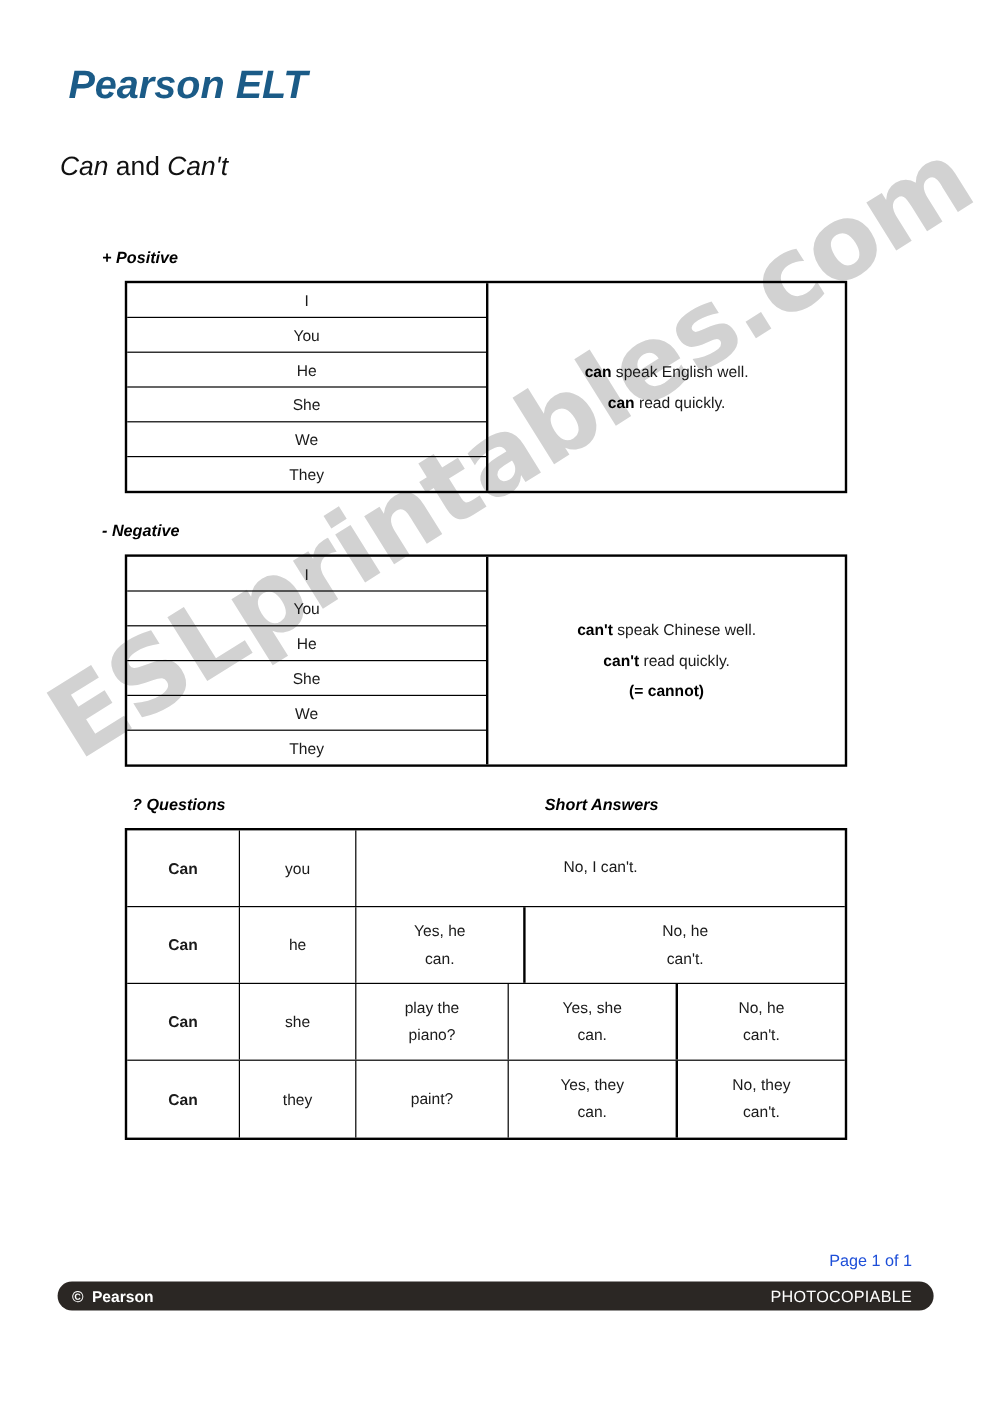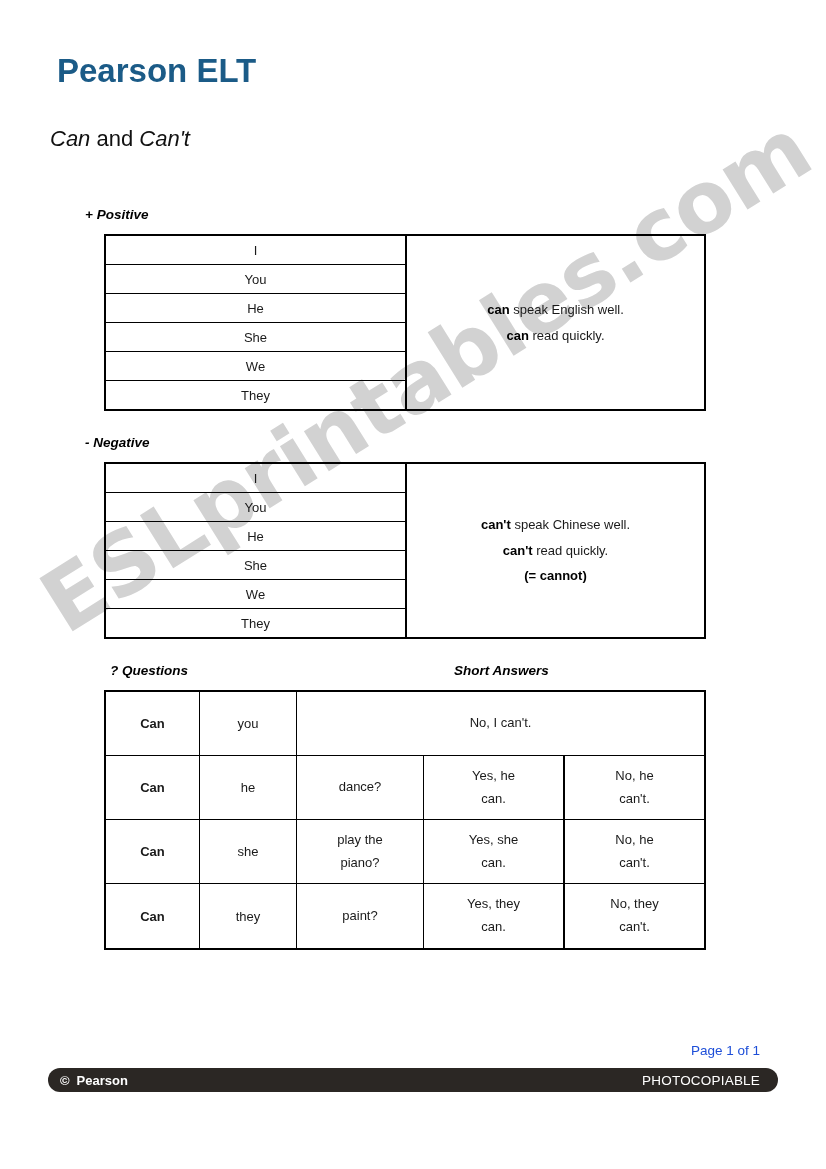--- a/index.html
+++ b/index.html
@@ -44,20 +44,21 @@
   
   #brand {
     position: absolute;
     left: 57px;
     top: 52px;
     font-size: 33px;
     font-weight: bold;
     color: #1b5b87;
     letter-spacing: 0px;
     z-index: 2;
+    font-style: italic;
   }
   #subtitle {
     position: absolute;
     left: 50px;
     top: 126px;
     font-size: 22px;
     color: #111111;
     z-index: 2;
     white-space: nowrap;
   }
@@ -273,23 +274,20 @@
     <div class="q-cell col-aux">Can</div>
     <div class="q-cell col-subj">you</div>
     <div class="q-cell col-no">
       <span class="ln">No, I can't.</span>
     </div>
   </div>
 
   <div class="q-row">
     <div class="q-cell col-aux">Can</div>
     <div class="q-cell col-subj">he</div>
-    <div class="q-cell col-verb">
-      <span class="ln">dance?</span>
-    </div>
     <div class="q-cell col-yes">
       <span class="ln">Yes, he</span>
       <span class="ln">can.</span>
     </div>
     <div class="q-cell col-no">
       <span class="ln">No, he</span>
       <span class="ln">can't.</span>
     </div>
   </div>
 

